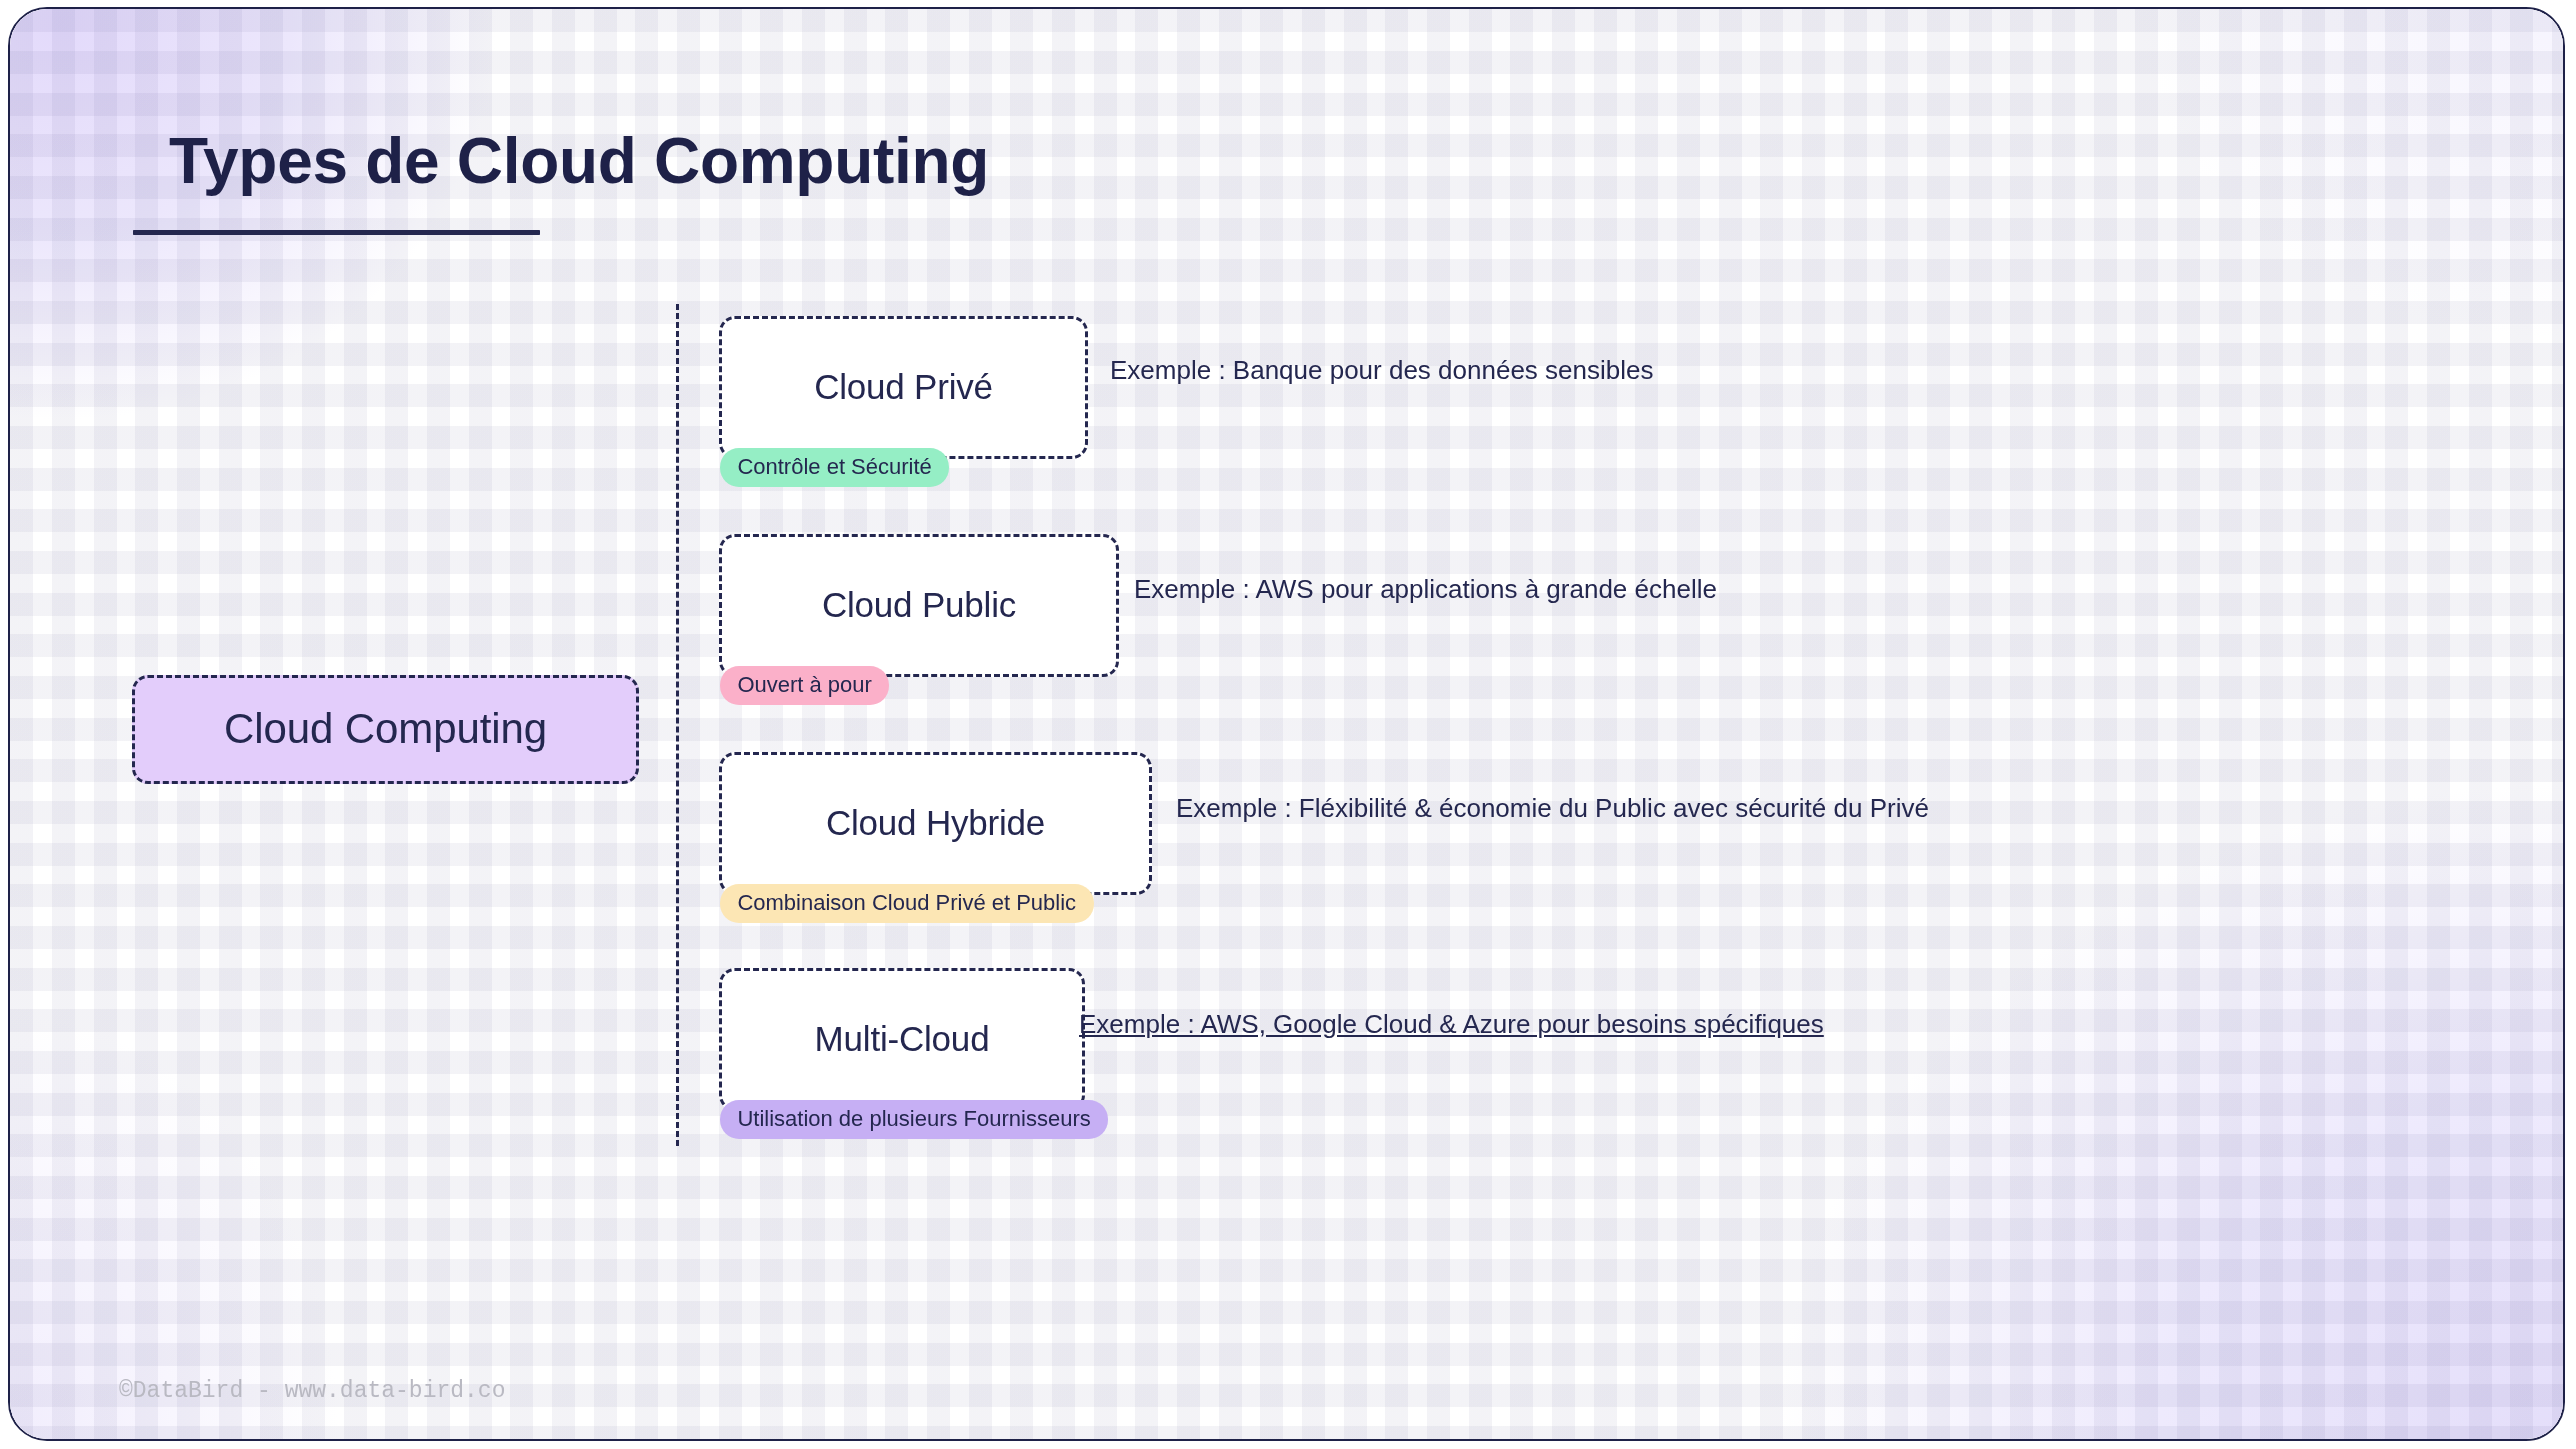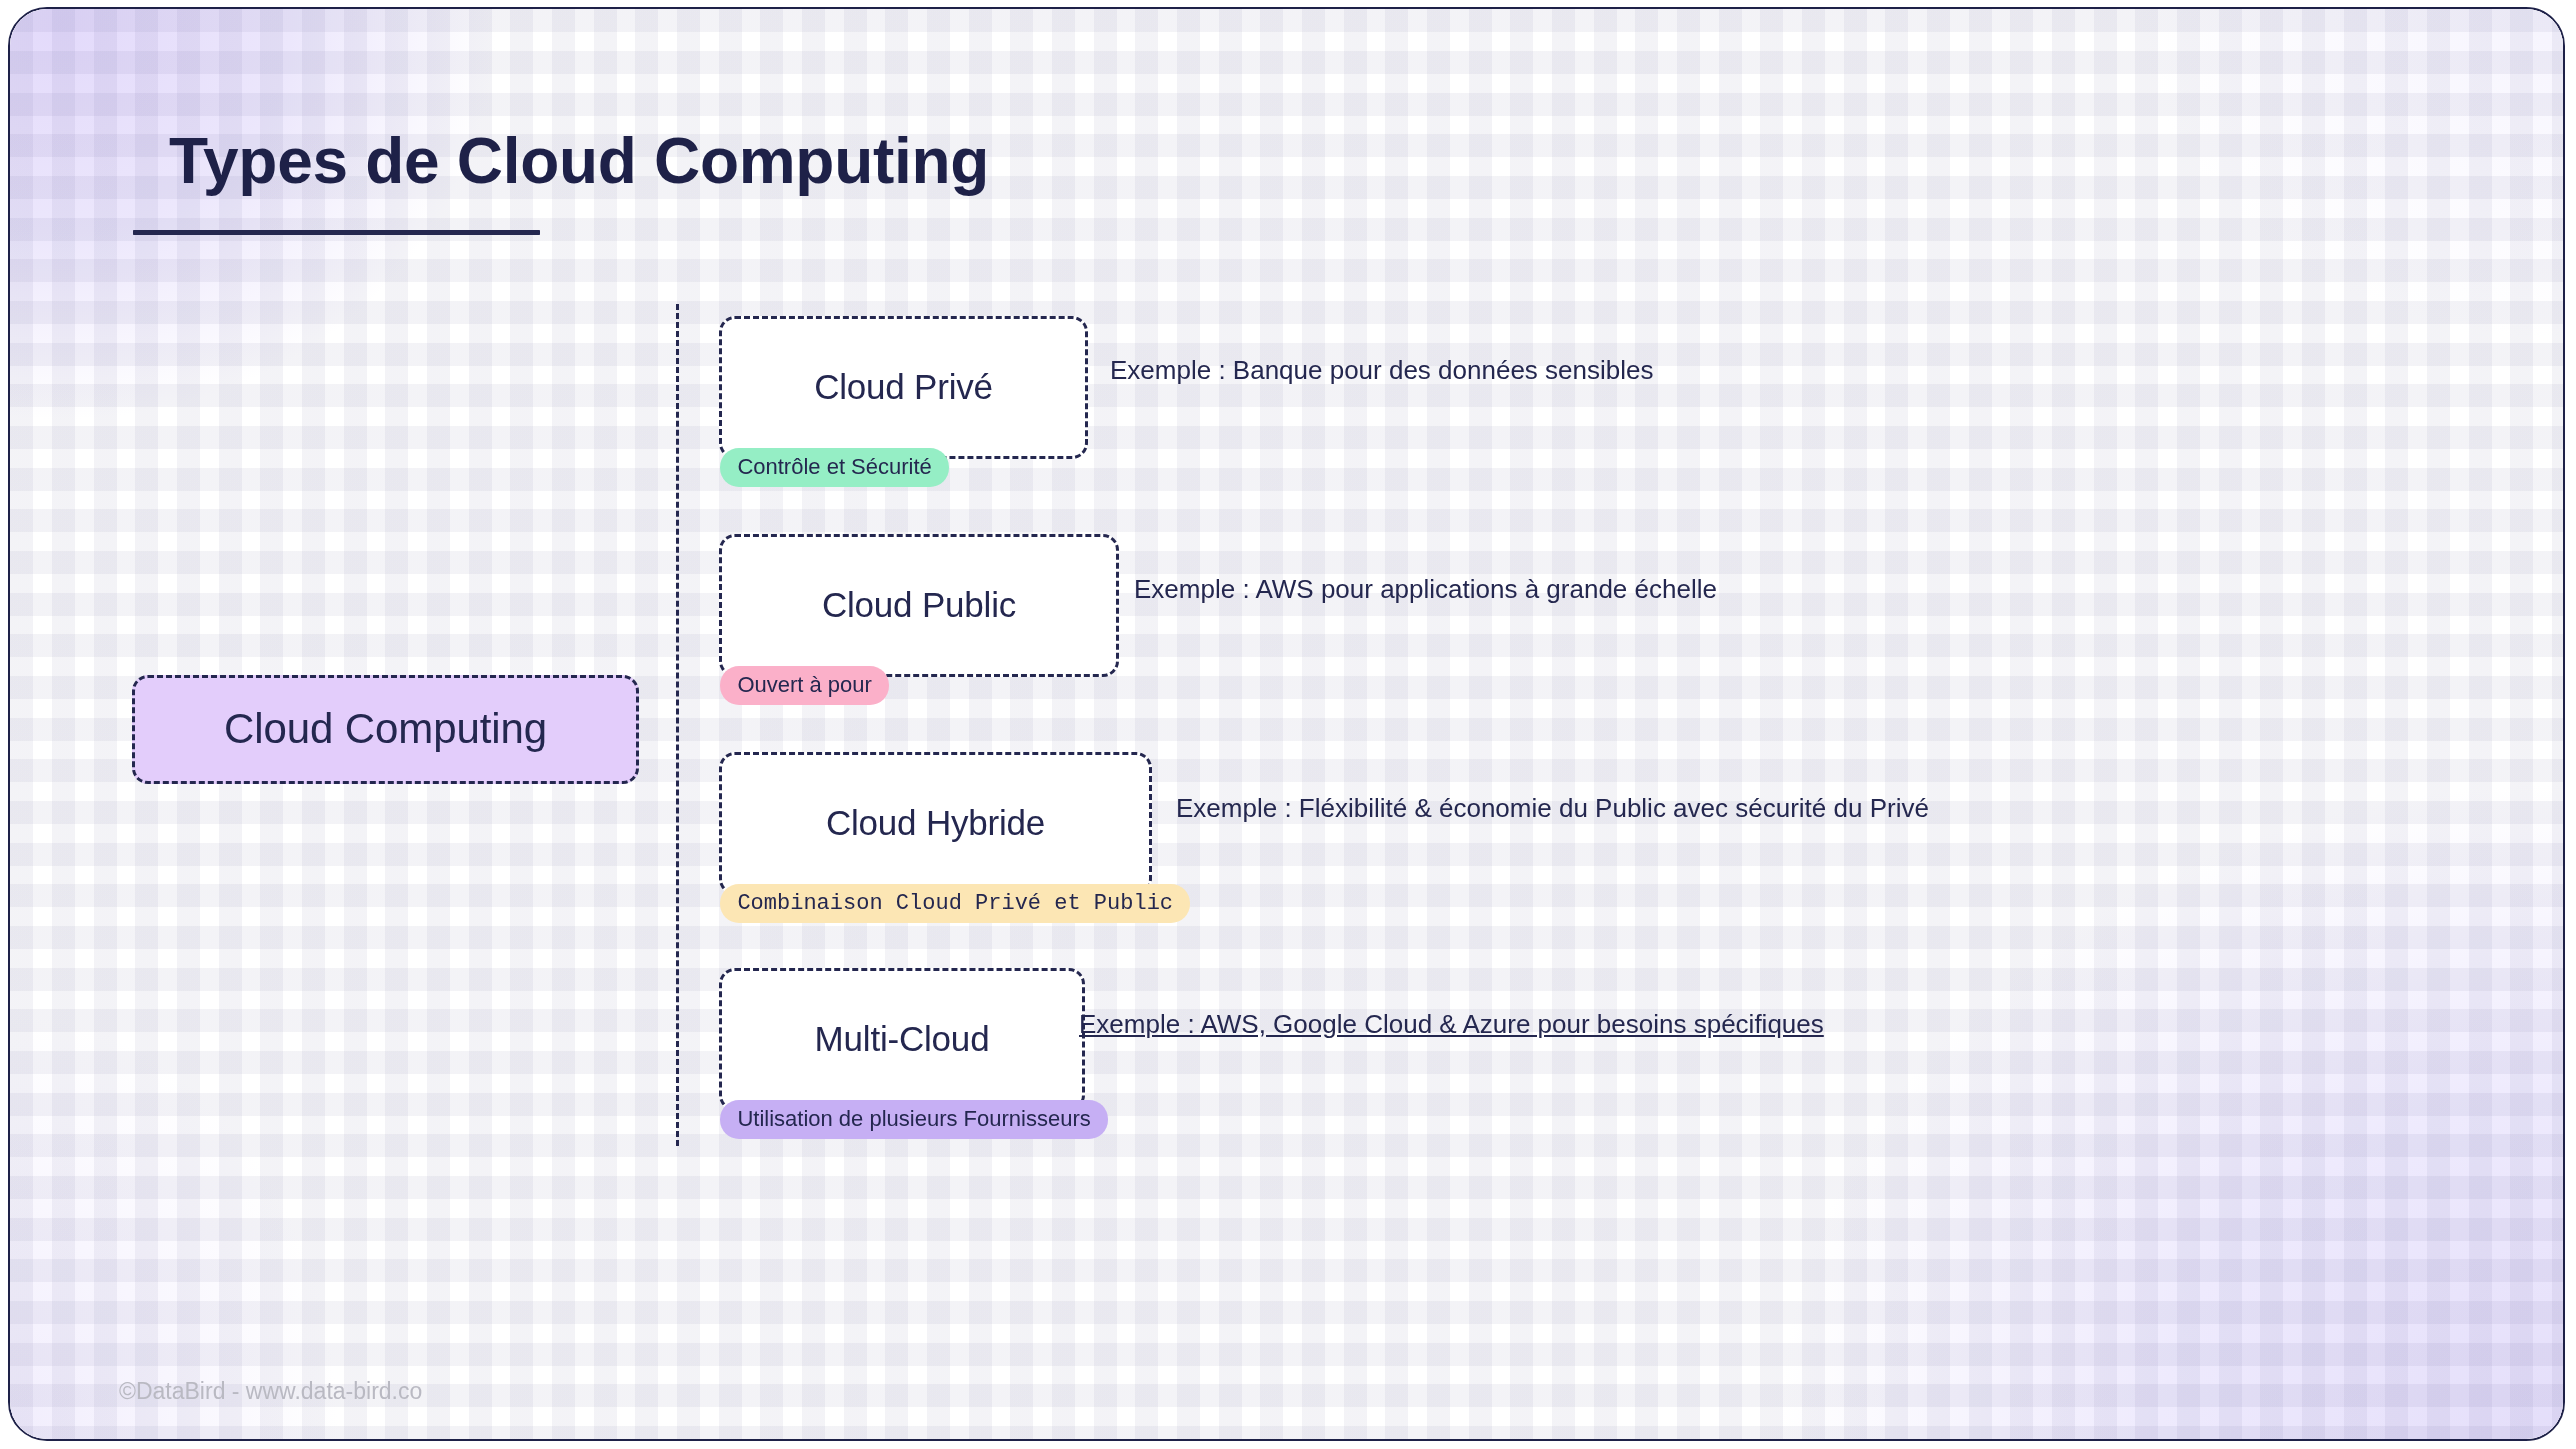--- a/index.html
+++ b/index.html
@@ -147,20 +147,21 @@
   }
 
   
   .footer {
     position: absolute;
     left: 109px;
     top: 1369px;
     font-size: 23px;
     color: #b9b9c2;
     white-space: nowrap;
+    font-family: Liberation Mono, monospace;
   }
 </style>
 </head>
 <body>
 
 <div class="slide">
   <div class="wash"></div>
   <div class="grid"></div>
 
   <div class="content">
@@ -188,21 +189,21 @@
       </div>
       <div class="example" style="left:1124px; top:565px;">Exemple : AWS pour applications à grande échelle</div>
       <div class="tag" style="left:710px; top:657px; background:#fbb0c9;">Ouvert à pour</div>
     </div>
 
     <div class="branch">
       <div class="branch-box" style="left:709px; top:743px; width:433px; height:143px;text-align:center;">
         <span class="label">Cloud Hybride</span>
       </div>
       <div class="example" style="left:1166px; top:784px;">Exemple : Fléxibilité &amp; économie du Public avec sécurité du Privé</div>
-      <div class="tag" style="left:710px; top:875px; background:#fce6b4;font-family:Liberation Mono, monospace;">Combinaison Cloud Privé et Public</div>
+      <div class="tag" style="left:710px; top:875px; background:#fce6b4;">Combinaison Cloud Privé et Public</div>
     </div>
 
     <div class="branch">
       <div class="branch-box" style="left:709px; top:959px; width:366px; height:143px;">
         <span class="label">Multi-Cloud</span>
       </div>
       <div class="example" style="left:1069px; top:1000px;text-decoration:underline;">Exemple : AWS, Google Cloud &amp; Azure pour besoins spécifiques</div>
       <div class="tag" style="left:710px; top:1091px; background:#c6aff4;">Utilisation de plusieurs Fournisseurs</div>
     </div>
 

